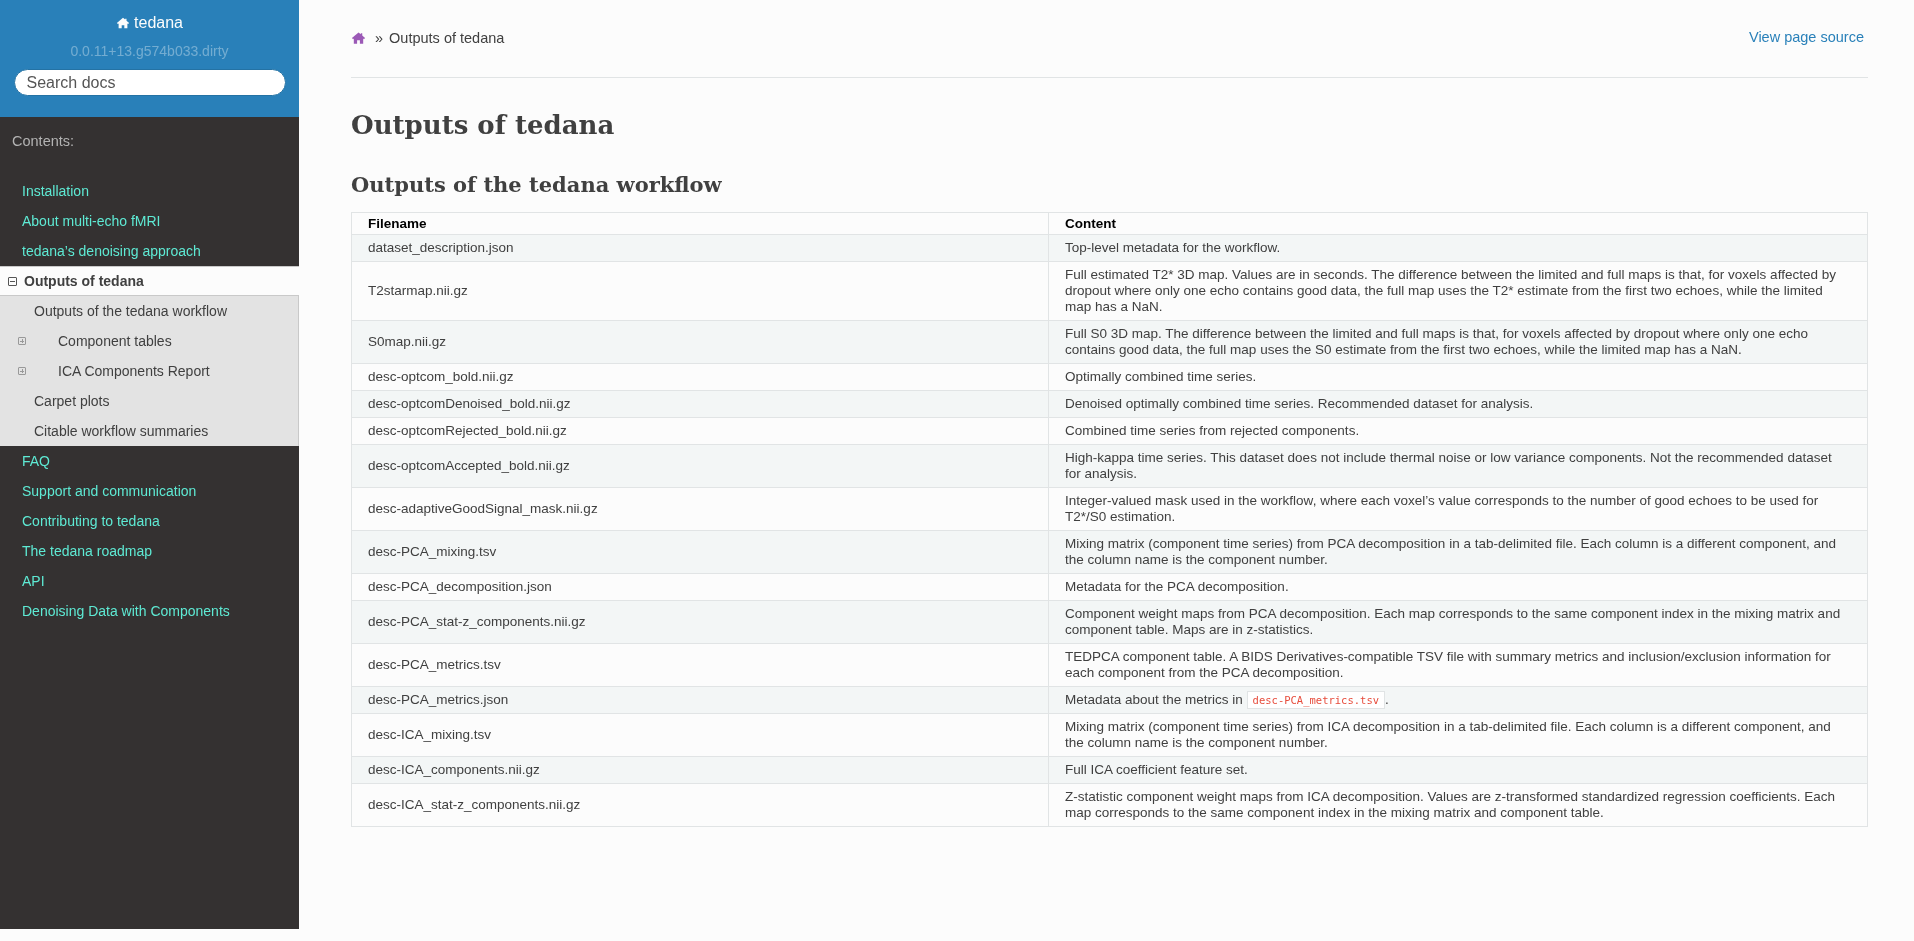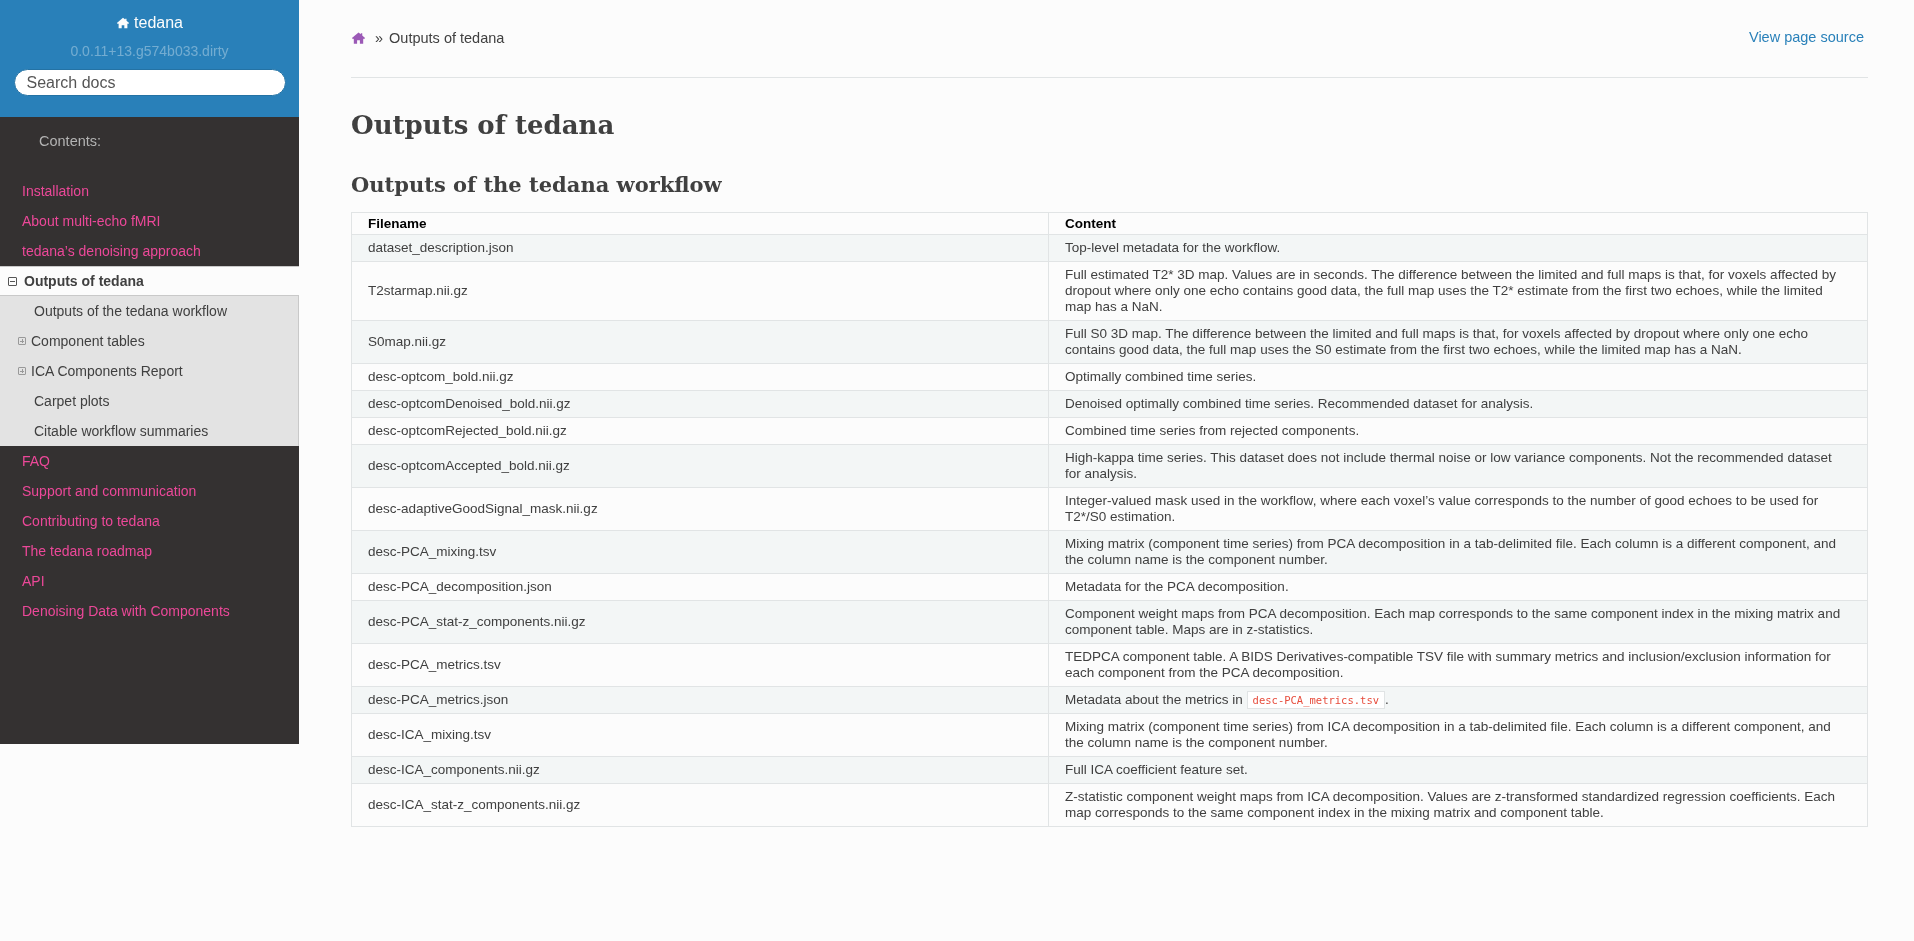--- a/index.html
+++ b/index.html
@@ -5,21 +5,21 @@
     * { box-sizing: border-box; margin: 0; padding: 0; }
     html, body { width: 1914px; height: 941px; overflow: hidden; }
     body {
       font-family: "Liberation Sans", sans-serif;
       background: #fcfcfc;
       color: #404040;
       position: relative;
     }
     
     .sidebar {
-      position: absolute; left: 0; top: 0; width: 299px; height: 744px;
+      position: absolute; left: 0; top: 0; width: 299px; height: 929px;
       background: #343131;
     }
     .side-header {
       background: #2980b9;
       height: 117px;
       text-align: center;
       padding-top: 14px;
     }
     .brand {
       color: #fcfcfc; font-size: 16px; font-weight: normal;
@@ -35,30 +35,29 @@
       width: 272px; height: 27px;
       border-radius: 50px; border: 1px solid #2472a4;
       background: #fff; padding: 0 12px;
       font-family: "Liberation Sans", sans-serif; font-size: 16px; color: #333;
       outline: none;
     }
     .search::placeholder { color: #555; }
     .caption {
       color: #55a5d9; color: #b3b3b3;
       font-size: 14.5px;
-      padding: 16px 0 0 4px;
+      padding: 16px 0 0 12px;
       height: 49px;
-      margin-left: 35px;
     }
     .nav { list-style: none; }
     .nav-item {
       display: block;
       height: 30px; line-height: 30px;
       padding-left: 22px;
-      color: #ec4899; font-size: 14px;
+      color: #5eead4; font-size: 14px;
       cursor: pointer;
     }
     .nav-item.first { margin-top: 10px; }
     .nav-current {
       background: #fcfcfc; color: #404040; font-weight: bold;
       padding-left: 8px; height: 30px; line-height: 30px; font-size: 14px;
       border-top: 1px solid #c9c9c9; border-bottom: 1px solid #c9c9c9;
       display: flex; align-items: center; gap: 4px;
     }
     .toggle {
@@ -76,21 +75,21 @@
     .toggle.plus::before, .toggle.plus::after { background: #999; }
     .toggle.plus::before { top: 3px; }
     .sub {
       background: #e3e3e3;
       border-right: 1px solid #c9c9c9;
     }
     .sub-item {
       height: 30px; line-height: 30px; font-size: 14px; color: #404040;
       padding-left: 34px; display: flex; align-items: center; cursor: pointer;
     }
-    .sub-item.has-toggle { padding-left: 18px; }
+    .sub-item.has-toggle { padding-left: 18px; gap: 27px; }
     .sub-item.has-toggle .toggle { margin-right: 5px; }
 
     
     .content {
       position: absolute; left: 351px; top: 0; width: 1517px;
     }
     .breadcrumbs {
       height: 78px; border-bottom: 1px solid #e1e4e5;
       display: flex; justify-content: space-between;
       padding-top: 29px;

